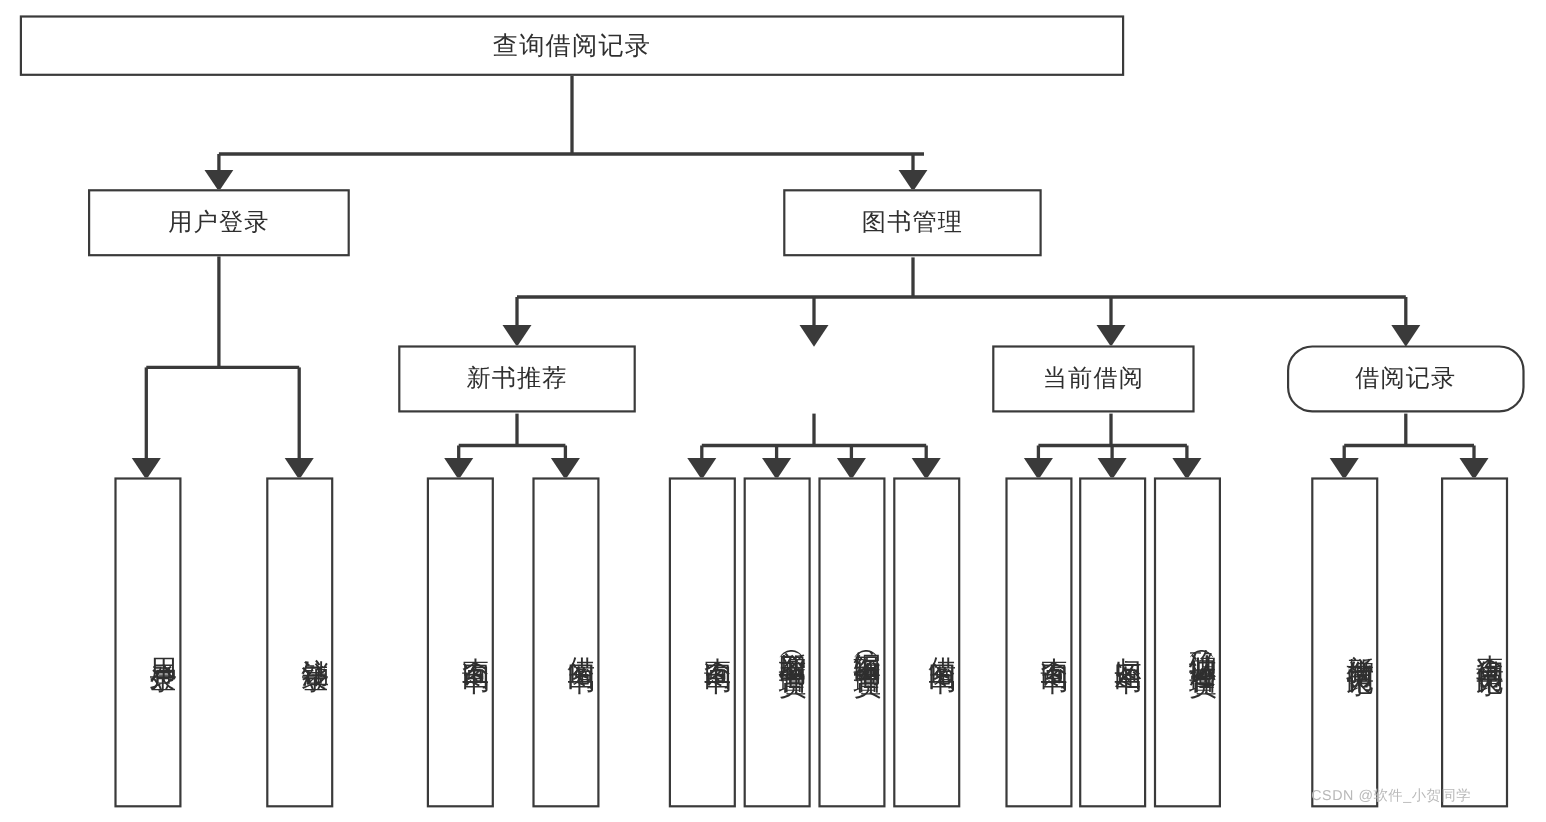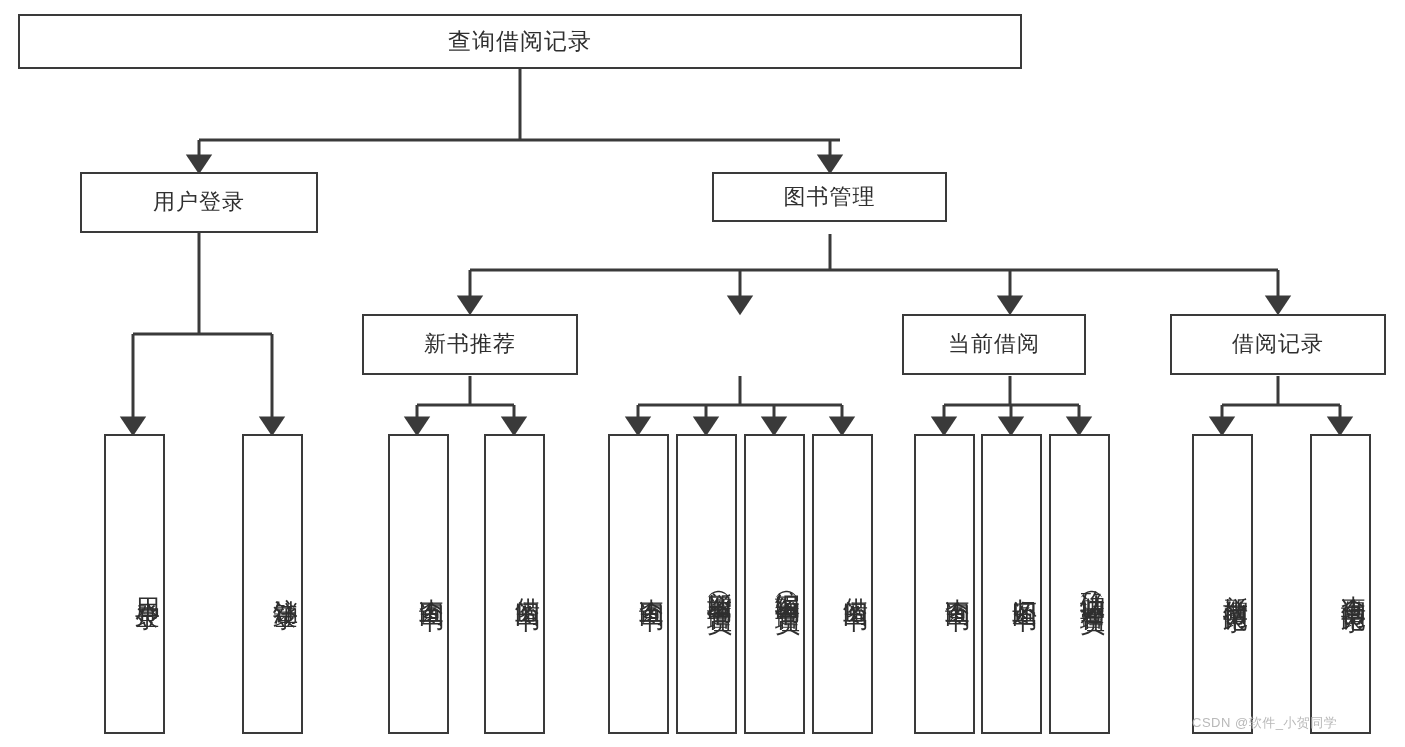--- a/index.html
+++ b/index.html
@@ -126,34 +126,34 @@
   </svg>
 
   <div class="node node-h node-root" style="left:18px; top:14px; width:1004px; height:55px;">
     <span>查询借阅记录</span>
   </div>
 
   <div class="node node-h" style="left:80px; top:172px; width:238px; height:61px;">
     <span>用户登录</span>
   </div>
 
-  <div class="node node-h" style="left:712px; top:172px; width:235px; height:50px;">
+  <div class="node node-h" style="left:712px; top:172px; width:235px; height:61px;">
     <span>图书管理</span>
   </div>
 
   <div class="node node-h" style="left:362px; top:314px; width:216px; height:61px;">
     <span>新书推荐</span>
   </div>
 
 
   <div class="node node-h" style="left:902px; top:314px; width:184px; height:61px;">
     <span>当前借阅</span>
   </div>
 
-  <div class="node node-h" style="left:1170px; top:314px; width:216px; height:61px;">
+  <div class="node node-h" style="left:1170px; top:314px; width:216px; height:61px;border-radius:23px;">
     <span>借阅记录</span>
   </div>
 
   <div class="node node-v" style="left:104px; top:434px; width:61px; height:300px;">
     <span>用户登录</span>
   </div>
 
   <div class="node node-v" style="left:242px; top:434px; width:61px; height:300px;">
     <span>注销登录</span>
   </div>

